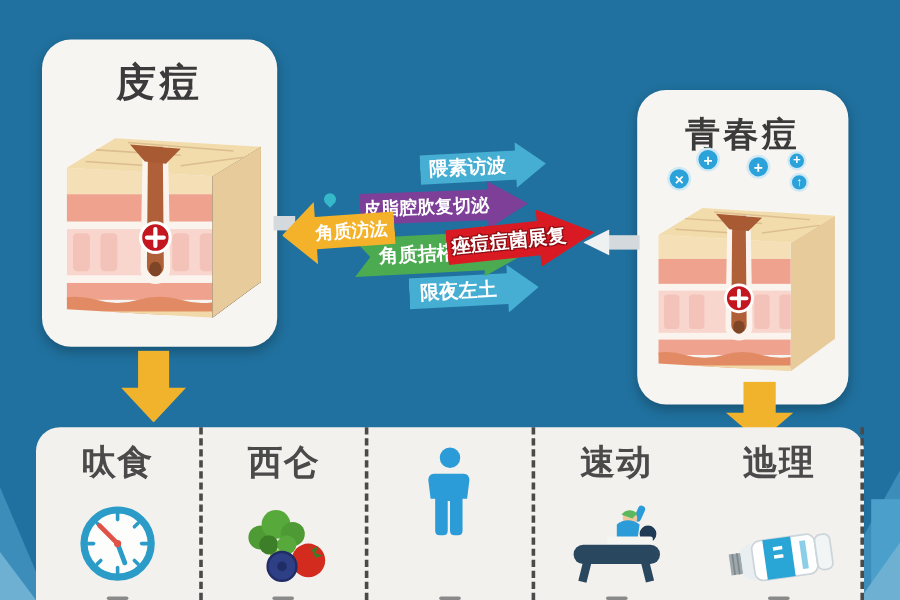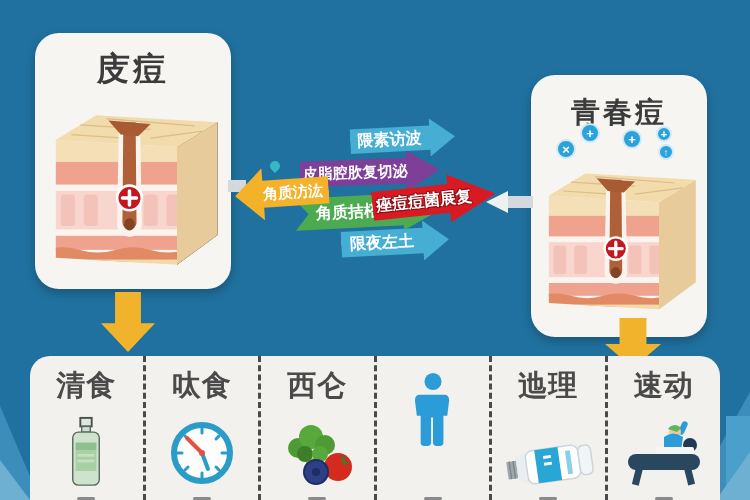--- a/index.html
+++ b/index.html
@@ -158,35 +158,20 @@
   <div class="barrow ar-left" style="left:235px;top:167px;width:94px;height:52px;background:#f3b229;transform:rotate(-4deg);z-index:5;">
     <span style="font-size:15px;padding-left:22px;">角质汸汯</span>
   </div>
   <div class="droplet" style="left:270px;top:161px;z-index:6;"></div>
 
   <div class="down-arrow" style="left:101px;top:292px;width:54px;height:60px;"></div>
   <div class="down-arrow" style="left:605px;top:318px;width:56px;height:50px;"></div>
 
   <div class="panel">
 
-    <div class="pcol sep">
-      <div class="pcol-label">清食</div>
-      <div class="pcol-icon">
-        <svg width="58" height="72" viewBox="0 0 60 76">
-          <rect x="24" y="2" width="12" height="9" fill="#dfe7e3" stroke="#44524c" stroke-width="2"></rect>
-          <rect x="25.5" y="11" width="9" height="6" fill="#cfdcd2" stroke="#5a6a60" stroke-width="1.5"></rect>
-          <rect x="16" y="17" width="28" height="56" rx="6" fill="#cfe2cc" stroke="#5a6a60" stroke-width="1.5"></rect>
-          <rect x="19" y="28" width="22" height="8" fill="#8fbf90"></rect>
-          <rect x="19" y="36" width="22" height="22" fill="#a9cfa4"></rect>
-          <rect x="21" y="40" width="18" height="3" fill="#c5dfc0"></rect>
-          <rect x="21" y="46" width="18" height="3" fill="#c5dfc0"></rect>
-        </svg>
-      </div>
-      <div class="cap-sliver"></div>
-    </div>
 
     <div class="pcol sep">
       <div class="pcol-label">呔食</div>
       <div class="pcol-icon">
         <svg width="70" height="70" viewBox="0 0 70 70">
           <circle cx="35" cy="35" r="28" fill="#fdfdfb" stroke="#2a9cc7" stroke-width="6"></circle>
           <g stroke="#2a9cc7" stroke-width="3" stroke-linecap="round">
             <line x1="35" y1="10" x2="35" y2="15"></line>
               <line x1="35" y1="55" x2="35" y2="60"></line>
             <line x1="10" y1="35" x2="15" y2="35"></line>
@@ -226,51 +211,51 @@
     <div class="pcol sep">
       <div class="pcol-icon">
         <svg width="48" height="76" viewBox="0 0 50 80">
           <circle cx="25" cy="10" r="9" fill="#2b9cd8"></circle>
           <path d="M13 24 h24 q5 0 5 6 l-2 16 h-4 v28 q0 4 -4 4 h-3 q-4 0 -4 -4 v-26 h-2 v26 q0 4 -4 4 h-3 q-4 0 -4 -4 v-28 h-4 l-2 -16 q0 -6 5 -6 z" fill="#2b9cd8"></path>
         </svg>
       </div>
       <div class="cap-sliver"></div>
     </div>
 
+    <div class="pcol">
+      <div class="pcol-label">速动</div>
+      <div class="pcol-icon">
+        <svg width="84" height="68" viewBox="0 0 84 66">
+          <rect x="58" y="0" width="6" height="14" rx="3" fill="#2b9cd8" transform="rotate(24 61 7)"></rect>
+          <circle cx="53" cy="11" r="6" fill="#eec9a0"></circle>
+          <path d="M46 8 a8 8 0 0 1 13 -1 l-4 4 z" fill="#5cb85c"></path>
+          <path d="M42 16 q9 -7 19 0 l-2 14 h-17 z" fill="#2b9cd8"></path>
+          <circle cx="68" cy="24" r="7" fill="#1f3a55"></circle>
+          <rect x="34" y="26" width="38" height="9" rx="2" fill="#f5f5f2"></rect>
+          <rect x="6" y="33" width="72" height="16" rx="8" fill="#29475f"></rect>
+          <rect x="12" y="47" width="7" height="17" fill="#29475f" transform="rotate(14 15 55)"></rect>
+          <rect x="64" y="47" width="7" height="17" fill="#29475f" transform="rotate(-14 67 55)"></rect>
+        </svg>
+      </div>
+      <div class="cap-sliver"></div>
+    </div>
+
     <div class="pcol sep">
       <div class="pcol-label">迆理</div>
       <div class="pcol-icon" style="transform:rotate(-8deg);">
         <svg width="90" height="46" viewBox="0 0 92 44">
           <rect x="2" y="13" width="10" height="18" fill="#9fa9ad"></rect>
           <line x1="5" y1="13" x2="5" y2="31" stroke="#7d888d" stroke-width="1.5"></line>
           <line x1="9" y1="13" x2="9" y2="31" stroke="#7d888d" stroke-width="1.5"></line>
           <polygon points="12,11 22,5 22,39 12,33" fill="#e9eef0"></polygon>
           <rect x="22" y="5" width="54" height="34" rx="7" fill="#ffffff" stroke="#ccd5d9" stroke-width="1.5"></rect>
           <rect x="32" y="5" width="24" height="34" fill="#29a5d6"></rect>
           <rect x="40" y="12" width="8" height="3" fill="#ffffff"></rect>
           <rect x="40" y="19" width="8" height="3" fill="#ffffff"></rect>
           <rect x="63" y="10" width="5" height="24" fill="#29a5d6" opacity="0.55"></rect>
           <rect x="76" y="7" width="13" height="30" rx="5" fill="#f2f5f6" stroke="#ccd5d9" stroke-width="1.5"></rect>
         </svg>
       </div>
       <div class="cap-sliver"></div>
     </div>
 
-    <div class="pcol">
-      <div class="pcol-label">速动</div>
-      <div class="pcol-icon">
-        <svg width="84" height="68" viewBox="0 0 84 66">
-          <rect x="58" y="0" width="6" height="14" rx="3" fill="#2b9cd8" transform="rotate(24 61 7)"></rect>
-          <circle cx="53" cy="11" r="6" fill="#eec9a0"></circle>
-          <path d="M46 8 a8 8 0 0 1 13 -1 l-4 4 z" fill="#5cb85c"></path>
-          <path d="M42 16 q9 -7 19 0 l-2 14 h-17 z" fill="#2b9cd8"></path>
-          <circle cx="68" cy="24" r="7" fill="#1f3a55"></circle>
-          <rect x="34" y="26" width="38" height="9" rx="2" fill="#f5f5f2"></rect>
-          <rect x="6" y="33" width="72" height="16" rx="8" fill="#29475f"></rect>
-          <rect x="12" y="47" width="7" height="17" fill="#29475f" transform="rotate(14 15 55)"></rect>
-          <rect x="64" y="47" width="7" height="17" fill="#29475f" transform="rotate(-14 67 55)"></rect>
-        </svg>
-      </div>
-      <div class="cap-sliver"></div>
-    </div>
-
   </div>
 </div>
 
 </body></html>

